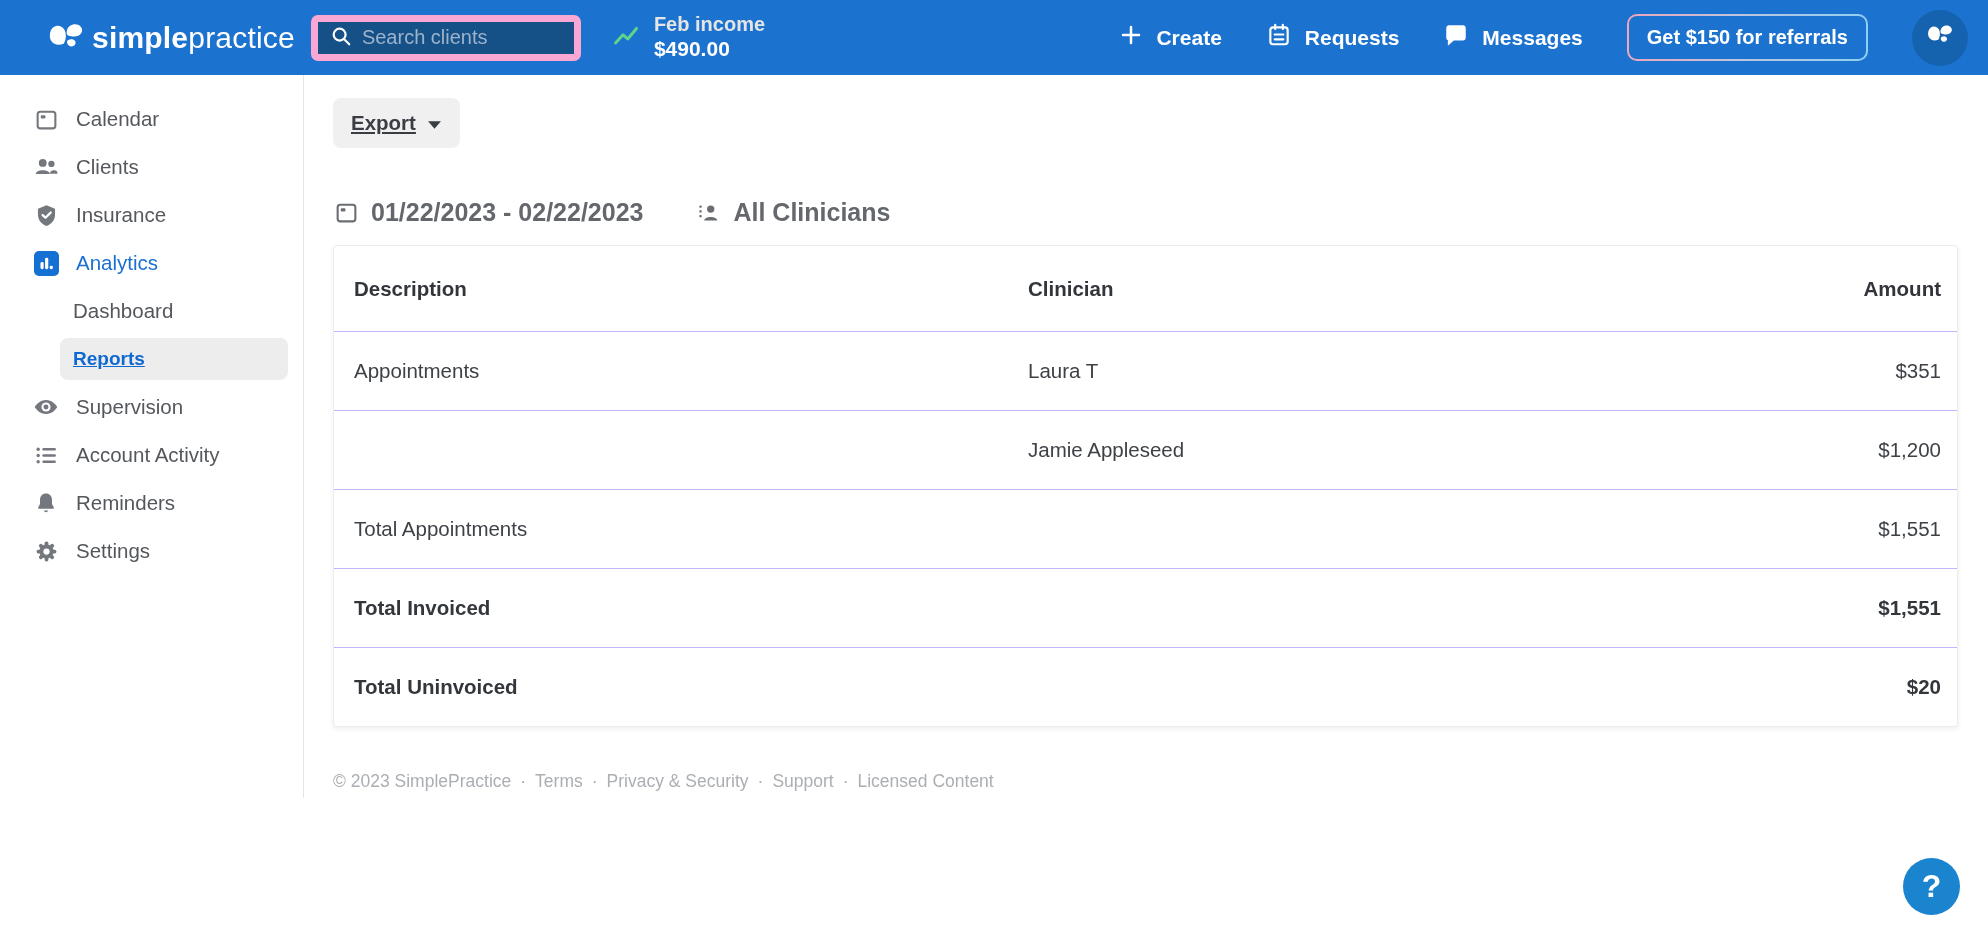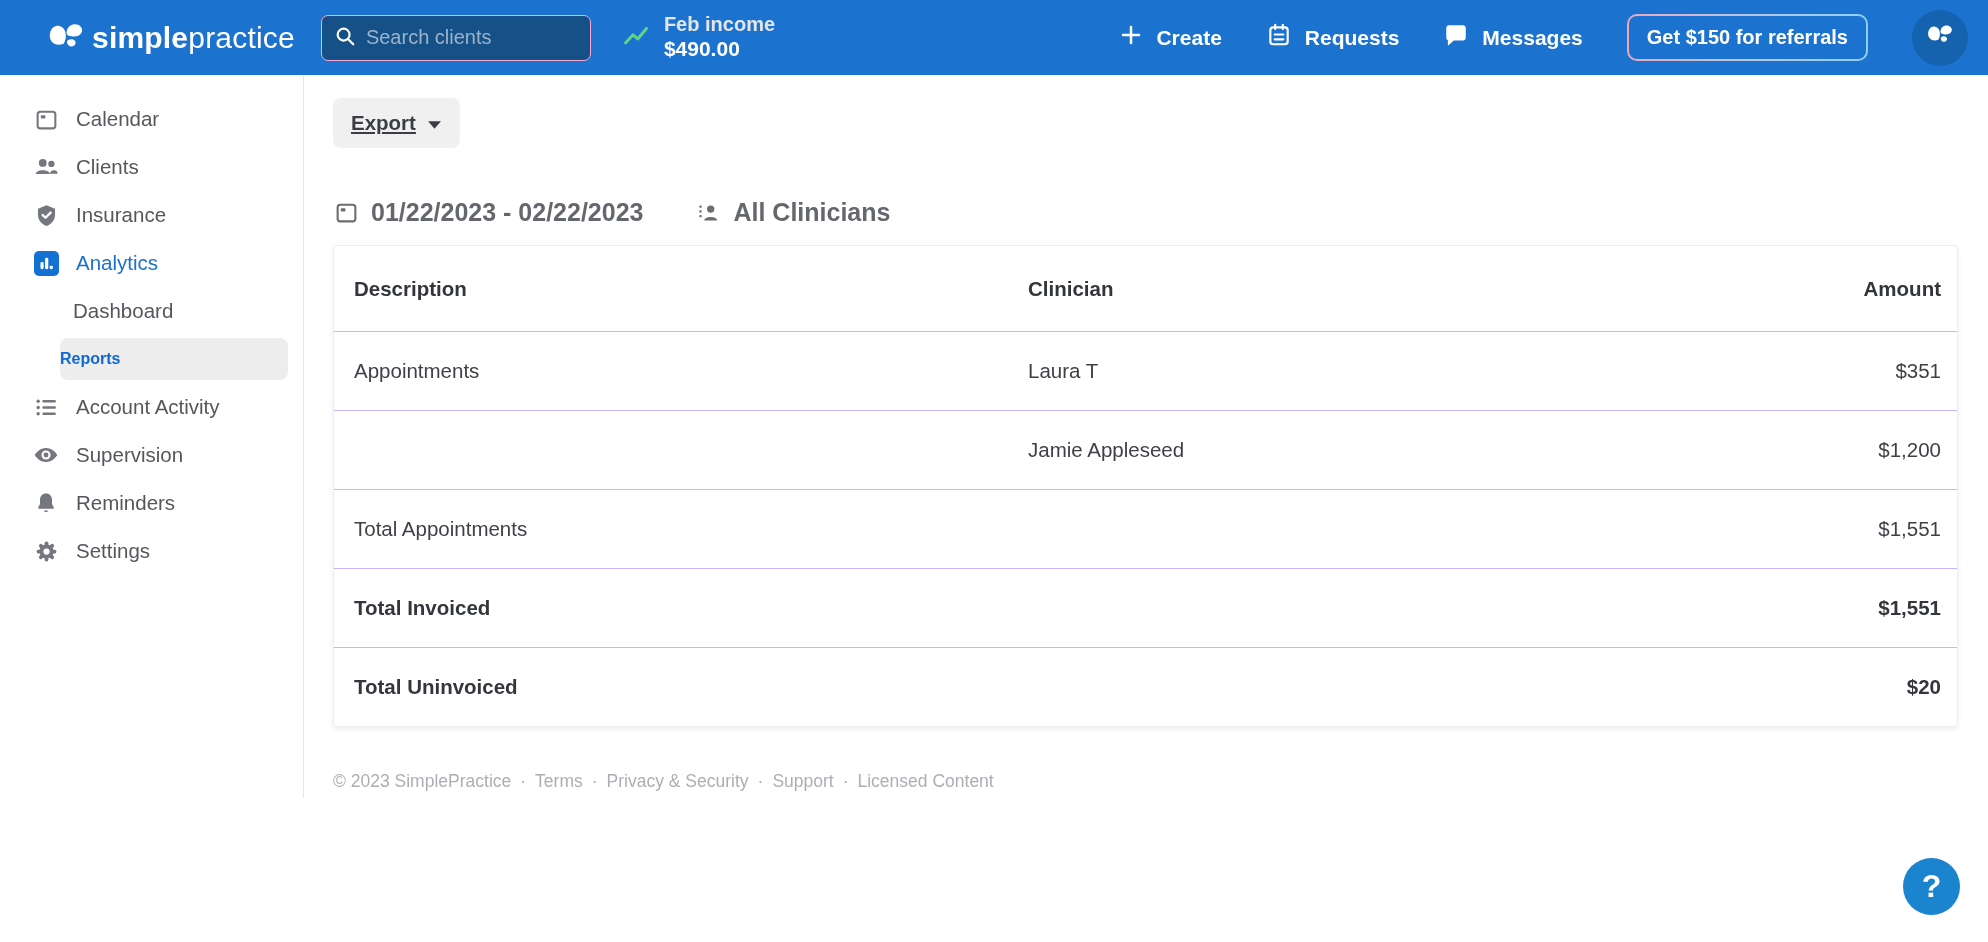--- a/index.html
+++ b/index.html
@@ -9,22 +9,22 @@
 
   
   .navbar { position:absolute; top:0; left:0; right:0; height:75px; background:#1c72cf;
             display:flex; align-items:center; padding:0 20px 0 47px; }
   .brand { display:flex; align-items:center; gap:7px; color:#fff; }
   .brand svg { display:block; }
   .brand-text { font-size:30px; letter-spacing:.2px; white-space:nowrap; }
   .brand-bold { font-weight:700; }
   .brand-reg  { font-weight:400; }
 
-  .search { margin-left:26px; width:270px; height:46px; background:#155187;
-            border:1px solid #f9a8d4; border-radius:7px; display:flex; align-items:center;
+  .search { margin-left:16px; width:270px; height:46px; background:#155187;
+            border:7px solid #f9a8d4; border-radius:7px; display:flex; align-items:center;
             padding:0 12px; gap:10px; }
   .search input { flex:1; min-width:0; background:transparent; border:none; outline:none;
                   color:#fff; font-size:20px; font-family:inherit; }
   .search input::placeholder { color:#9db3cb; }
 
   .income { margin-left:30px; display:flex; align-items:center; gap:13px; cursor:pointer; }
   .income-label { font-size:20px; font-weight:700; color:#e5e5e5; line-height:1.15; }
   .income-value { font-size:21px; font-weight:700; color:#fff; line-height:1.2; }
 
   .nav-right { margin-left:auto; display:flex; align-items:center; gap:44px; }
@@ -46,22 +46,22 @@
                font-size:20.5px; color:#54575c; cursor:pointer; white-space:nowrap; }
   .side-icon { width:26px; height:26px; flex:none; display:flex; align-items:center;
                justify-content:center; color:#74777d; }
   .side-item.analytics { color:#1b70d3; }
   .analytics-badge { width:25px; height:25px; border-radius:5px; background:#1570d3;
                      display:flex; align-items:center; justify-content:center; }
   .sub-item { height:48px; display:flex; align-items:center; padding-left:65px;
               font-size:20.5px; color:#54575c; cursor:pointer; }
   .sub-item-sel-wrap { height:48px; display:flex; align-items:center; cursor:pointer; }
   .sub-sel { margin-left:52px; margin-right:15px; flex:1; height:42px; background:#ededee;
-             border-radius:8px; display:flex; align-items:center; 
-             color:#0f69d0; font-weight:700; font-size:16px; }
+             border-radius:8px; display:flex; align-items:center; padding-left:13px;
+             color:#0f69d0; font-weight:700; font-size:19px;text-decoration:underline; }
 
   
   .main { position:absolute; left:296px; top:75px; right:0; bottom:0;
           padding:0 30px 0 37px; }
   .title-row { margin-top:23px; display:flex; align-items:center; justify-content:space-between; }
   .page-title { font-size:28.5px; font-weight:700; color:#2f3338; letter-spacing:.2px; }
   .export-btn { height:50px; background:#f0f0f1; border:none; border-radius:8px;
                 display:flex; align-items:center; gap:11px; padding:0 18px; cursor:pointer;
                 font-family:inherit; font-size:20.5px; font-weight:700; color:#3a3e44;text-decoration:underline; }
 
@@ -230,41 +230,41 @@
     </div>
 
     <div class="sub-item-sel-wrap">
       <div class="sub-sel">
         <span>Reports</span>
       </div>
     </div>
 
     <div class="side-item">
       <span class="side-icon">
+        <svg width="26" height="26" viewBox="0 0 24 24">
+          <path d="M12,5.5 C6.5,5.5 2.8,9.8 1.6,12 C2.8,14.2 6.5,18.5 12,18.5 C17.5,18.5 21.2,14.2 22.4,12 C21.2,9.8 17.5,5.5 12,5.5 Z" fill="currentColor"></path>
+          <circle cx="12" cy="12" r="4.2" fill="#fff"></circle>
+          <circle cx="12" cy="12" r="2.3" fill="currentColor"></circle>
+        </svg>
+      </span>
+      <span>Supervision</span>
+    </div>
+
+    <div class="side-item">
+      <span class="side-icon">
         <svg width="25" height="25" viewBox="0 0 24 24" fill="currentColor">
           <circle cx="4" cy="6" r="1.6"></circle>
             <rect x="8" y="4.8" width="13" height="2.4" rx="1.2"></rect>
           <circle cx="4" cy="12" r="1.6"></circle>
             <rect x="8" y="10.8" width="13" height="2.4" rx="1.2"></rect>
           <circle cx="4" cy="18" r="1.6"></circle>
             <rect x="8" y="16.8" width="13" height="2.4" rx="1.2"></rect>
         </svg>
       </span>
       <span>Account Activity</span>
-    </div>
-
-    <div class="side-item">
-      <span class="side-icon">
-        <svg width="26" height="26" viewBox="0 0 24 24">
-          <path d="M12,5.5 C6.5,5.5 2.8,9.8 1.6,12 C2.8,14.2 6.5,18.5 12,18.5 C17.5,18.5 21.2,14.2 22.4,12 C21.2,9.8 17.5,5.5 12,5.5 Z" fill="currentColor"></path>
-          <circle cx="12" cy="12" r="4.2" fill="#fff"></circle>
-          <circle cx="12" cy="12" r="2.3" fill="currentColor"></circle>
-        </svg>
-      </span>
-      <span>Supervision</span>
     </div>
 
     <div class="side-item">
       <span class="side-icon">
         <svg width="24" height="24" viewBox="0 0 24 24" fill="currentColor">
           <path d="M12,2.5 C8.5,2.5 6,5.2 6,8.8 V13 L4.2,16.5 C4,17.1 4.3,17.8 5,17.8 H19 C19.7,17.8 20,17.1 19.8,16.5 L18,13 V8.8 C18,5.2 15.5,2.5 12,2.5 Z"></path>
           <path d="M9.8,19.5 a2.3,2.3 0 0 0 4.4,0 Z"></path>
         </svg>
       </span>
       <span>Reminders</span>

